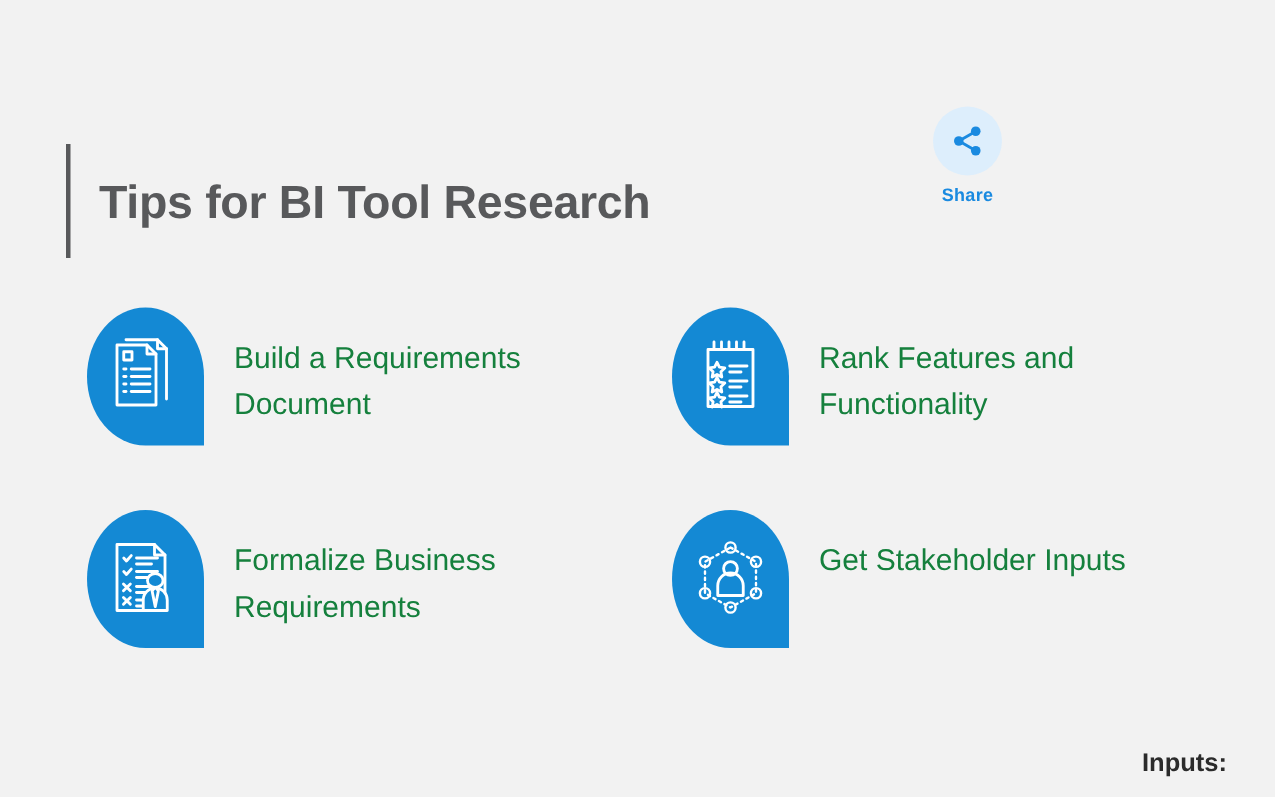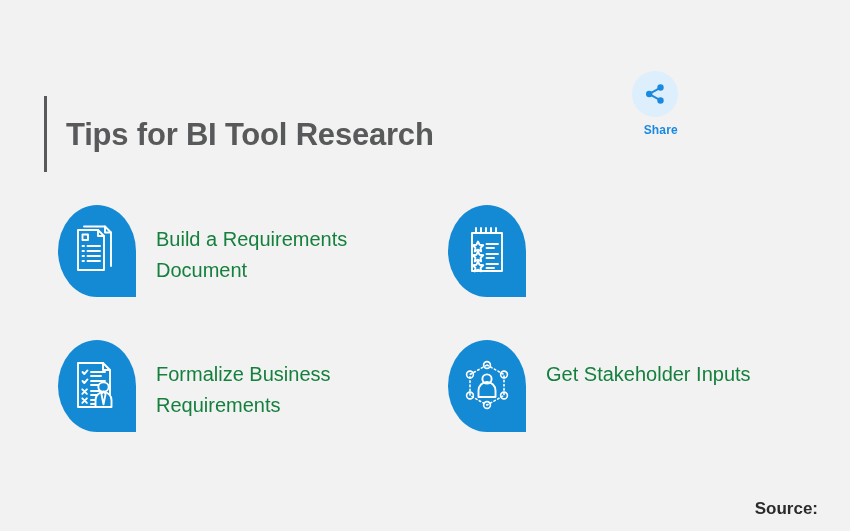--- a/index.html
+++ b/index.html
@@ -56,21 +56,21 @@
   }
 
   
   .share-btn {
     position: absolute;
     right: 18px;
     top: 27px;
     width: 66px;
     display: flex;
     flex-direction: column;
-    align-items: flex-end;
+    align-items: center;
     cursor: pointer;
     user-select: none;
   }
   .share-circle {
     width: 46px;
     height: 46px;
     border-radius: 50%;
     background: #ddeefc;
     display: flex;
     align-items: center;
@@ -226,20 +226,21 @@
             <path d="M13 36.5 l1.6 3.3 3.6 .5 -2.6 2.5 .6 3.6 -3.2 -1.7 -3.2 1.7 .6 -3.6 -2.6 -2.5 3.6 -.5 z"></path>
             <line x1="21.5" y1="19" x2="33" y2="19"></line>
             <line x1="21.5" y1="23" x2="29" y2="23"></line>
             <line x1="21.5" y1="29" x2="33" y2="29"></line>
             <line x1="21.5" y1="33" x2="29" y2="33"></line>
             <line x1="21.5" y1="39" x2="33" y2="39"></line>
             <line x1="21.5" y1="43" x2="29" y2="43"></line>
           </g>
         </svg>
       </div>
+      <div class="tip-text">Rank Features and Functionality</div>
     </div>
 
     <div class="tip">
       <div class="tip-badge">
         <div class="blob"></div>
         <svg width="48" height="50" viewBox="0 0 48 50">
           <g fill="none" stroke="#ffffff" stroke-width="1.9" stroke-linejoin="round" stroke-linecap="round">
             <path d="M5 3 H30 L37 10 V47 H5 Z"></path>
             <path d="M30 3 V10 H37"></path>
             <path d="M9.5 12 l1.8 2 3.2 -3.6"></path>
@@ -284,16 +285,16 @@
             <path d="M16.5 37 V30.5 a8.5 8.5 0 0 1 17 0 V37 Z" stroke-width="1.9"></path>
           </g>
         </svg>
       </div>
       <div class="tip-text">Get Stakeholder Inputs</div>
     </div>
 
   </div>
 
   <div class="footer">
-    <div class="source-label">Source:</div>
+    <div class="source-label">Inputs:</div>
   </div>
 
 </div>
 
 </body></html>

